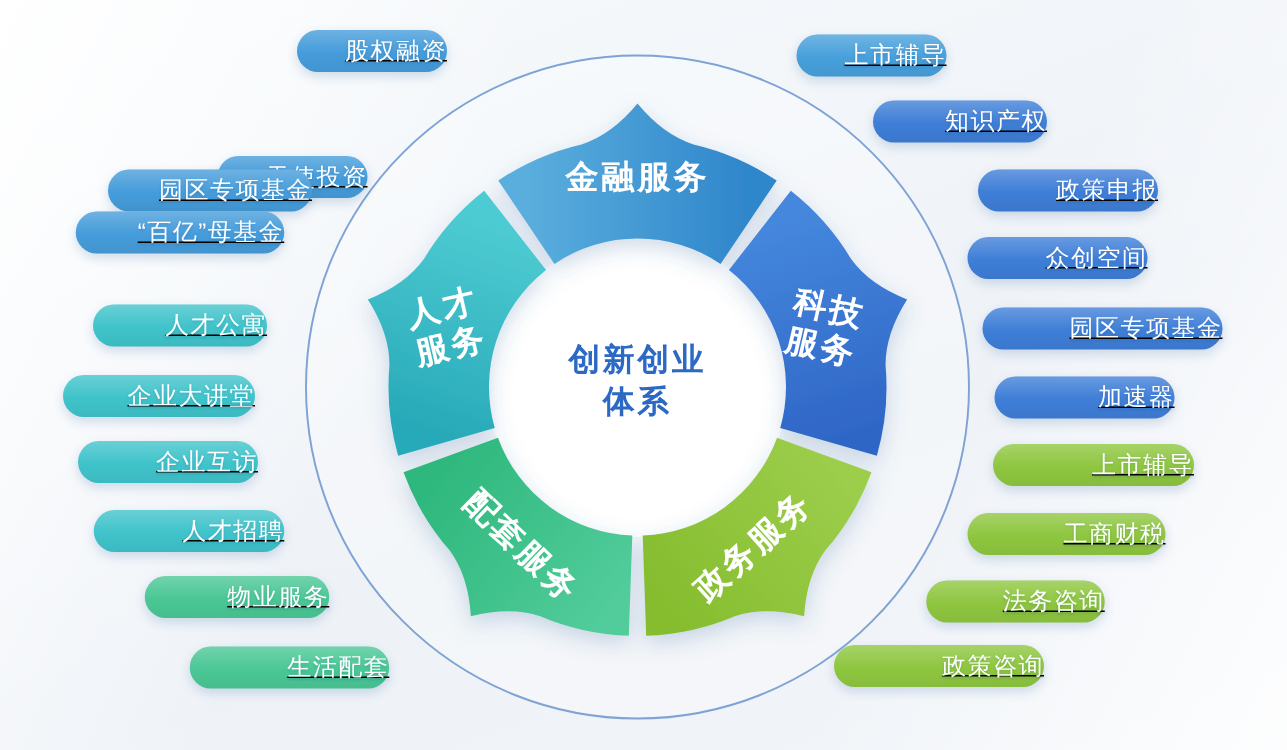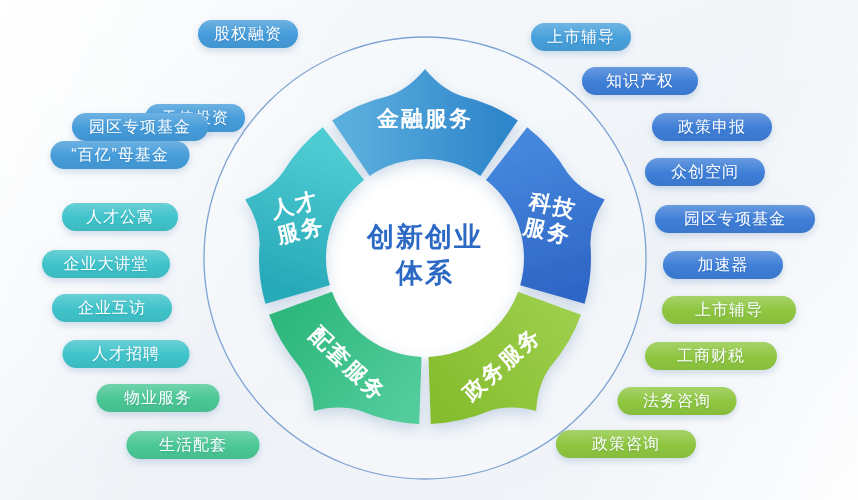--- a/index.html
+++ b/index.html
@@ -7,40 +7,41 @@
   #stage{
     position:relative;width:858px;height:500px;overflow:hidden;
     background:
       linear-gradient(115deg, rgba(255,255,255,0.95) 0%, rgba(255,255,255,0) 34%),
       linear-gradient(295deg, rgba(255,255,255,0.85) 0%, rgba(255,255,255,0) 30%),
       linear-gradient(160deg,#f7fafc 0%, #eef2f7 60%, #f2f5f9 100%);
   }
   #ring-svg{position:absolute;left:0;top:0;}
   .pill{
     position:absolute;height:28px;border-radius:15px;
-    display:flex;align-items:center;justify-content:center;
+    display:flex;align-items:center;justify-content:flex-end;
     transform:translate(-50%,-50%);
     box-shadow:0 3px 7px rgba(60,110,170,0.22);
+    text-decoration:underline;
   }
   .pill::before{
     content:'';position:absolute;inset:0;border-radius:inherit;
     background:linear-gradient(180deg,rgba(255,255,255,0.22),rgba(255,255,255,0) 55%,rgba(0,0,0,0.05));
   }
   .pill-label{
     position:relative;color:#fff;font-size:16px;letter-spacing:1px;
     white-space:nowrap;text-shadow:0 1px 2px rgba(0,60,120,0.18);
   }
   .seg-label{
     fill:#ffffff;font-weight:700;font-size:22px;letter-spacing:2px;
     text-anchor:middle;font-family:"Liberation Sans","DejaVu Sans",sans-serif;
   }
   #center-title{
     position:absolute;left:425px;top:255px;width:220px;
     transform:translate(-50%,-50%);
-    text-align:center;font-weight:700;font-size:27px;line-height:1.35;
+    text-align:center;font-weight:700;font-size:21px;line-height:1.35;
     letter-spacing:2px;
   }
 </style>
 </head>
 <body>
 
 <div id="stage">
   <svg id="ring-svg" width="858" height="500" viewBox="0 0 858 500">
       <defs>
         <filter id="segShadow" x="-30%" y="-30%" width="160%" height="160%">

